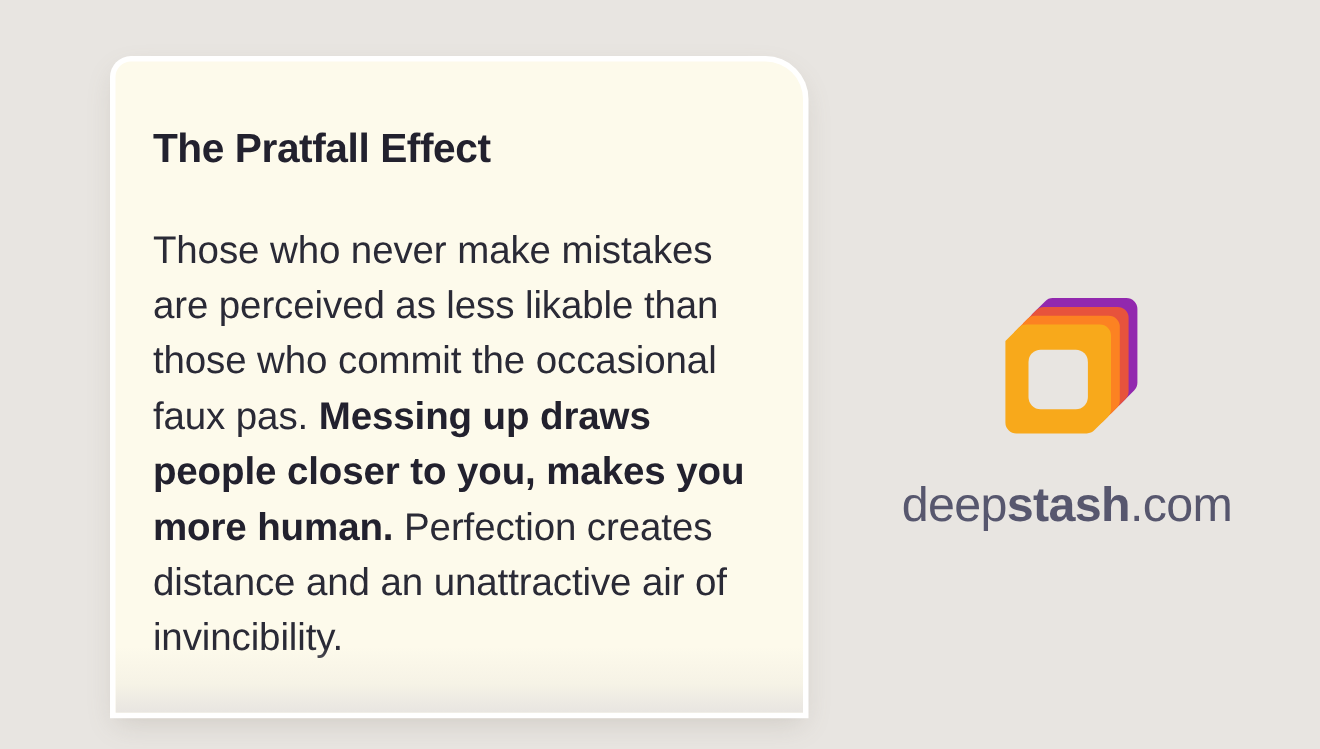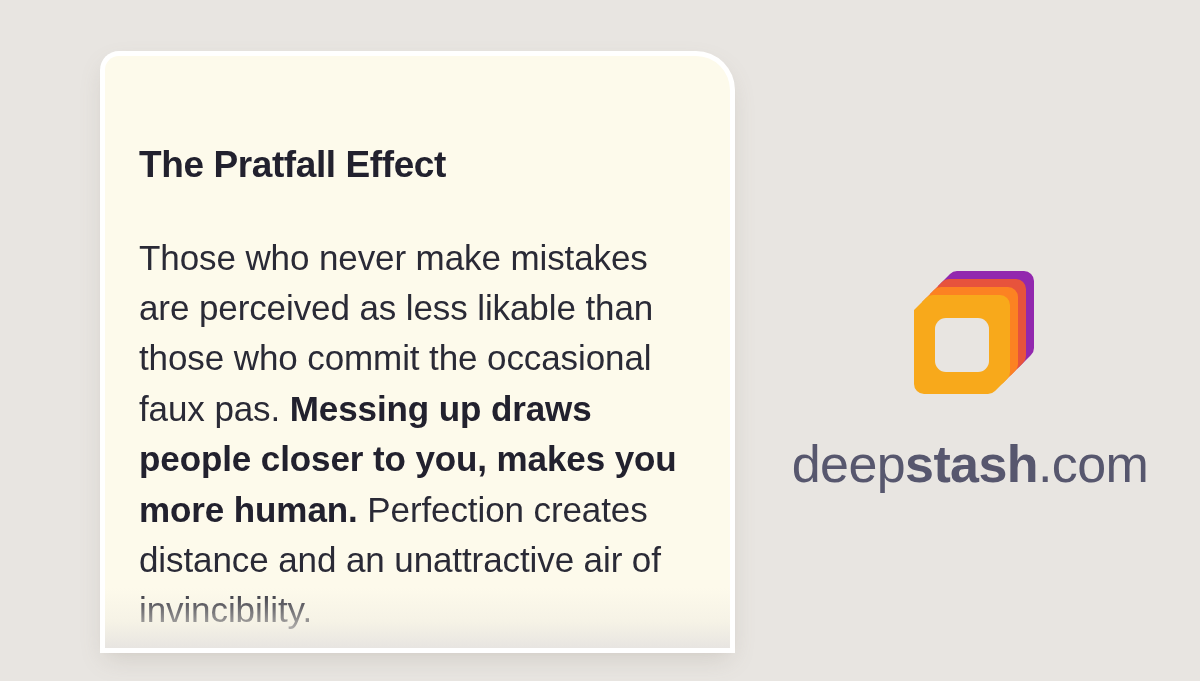--- a/index.html
+++ b/index.html
@@ -48,21 +48,21 @@
     height: 60px;
     background: linear-gradient(to bottom, rgba(253,250,235,0) 0%, rgba(240,237,226,0.55) 55%, rgba(232,229,225,1) 100%);
     pointer-events: none;
   }
 
   #card-inner {
     position: absolute;
     left: 0;
     top: 0;
     right: 0;
-    padding: 88px 42px 0 34px;
+    padding: 58px 42px 0 34px;
     box-sizing: border-box;
   }
 
   #idea-title {
     font-size: 37px;
     font-weight: bold;
     color: #22212E;
     letter-spacing: -0.4px;
     line-height: 1.15;
     margin: 0 0 46px 0;
@@ -102,21 +102,21 @@
   }
 
   #brand-logo {
     width: 172px;
     height: 172px;
     display: block;
   }
 
   #brand-wordmark {
     margin-top: 26px;
-    font-size: 52px;
+    font-size: 44px;
     color: #57576E;
     letter-spacing: -0.6px;
     white-space: nowrap;
     line-height: 1;
   }
   #brand-wordmark .w-light { font-weight: normal; }
   #brand-wordmark .w-bold  { font-weight: bold; }
 </style>
 </head>
 <body>

